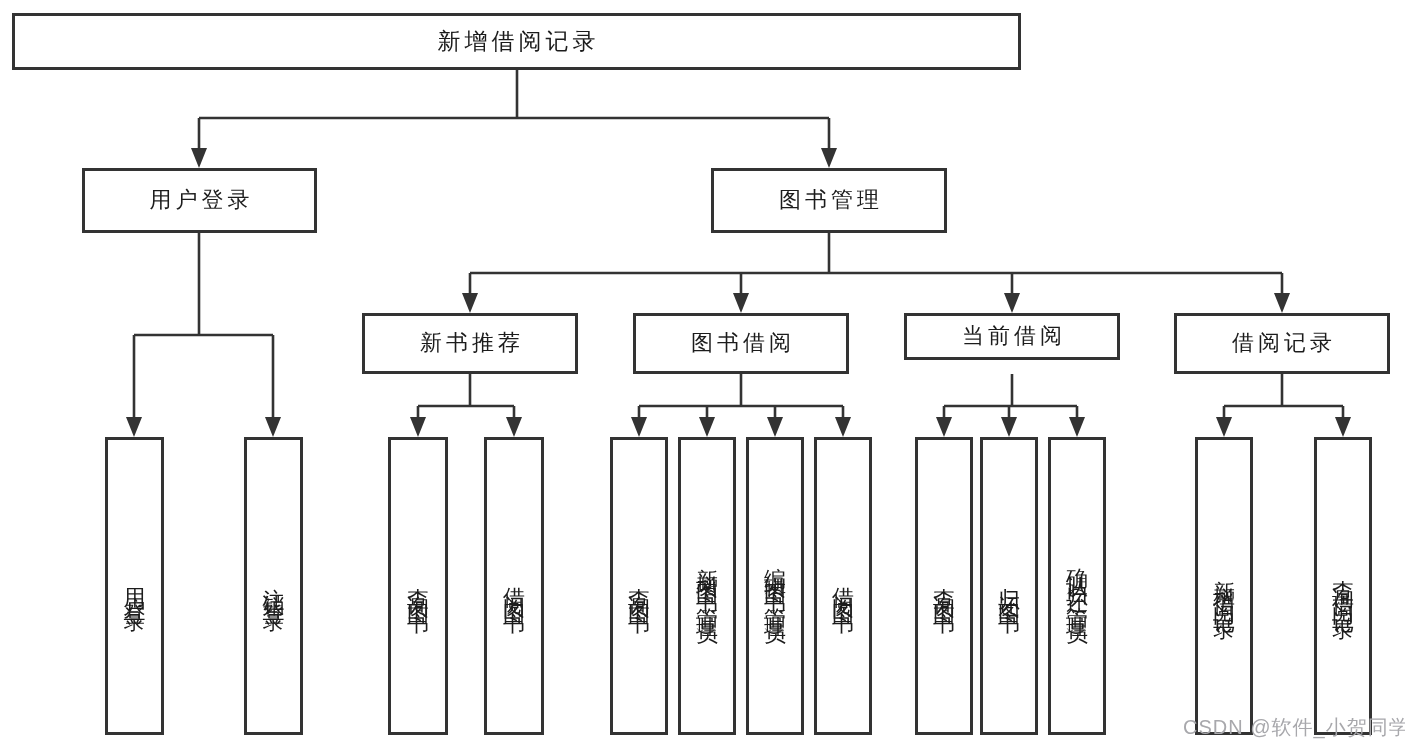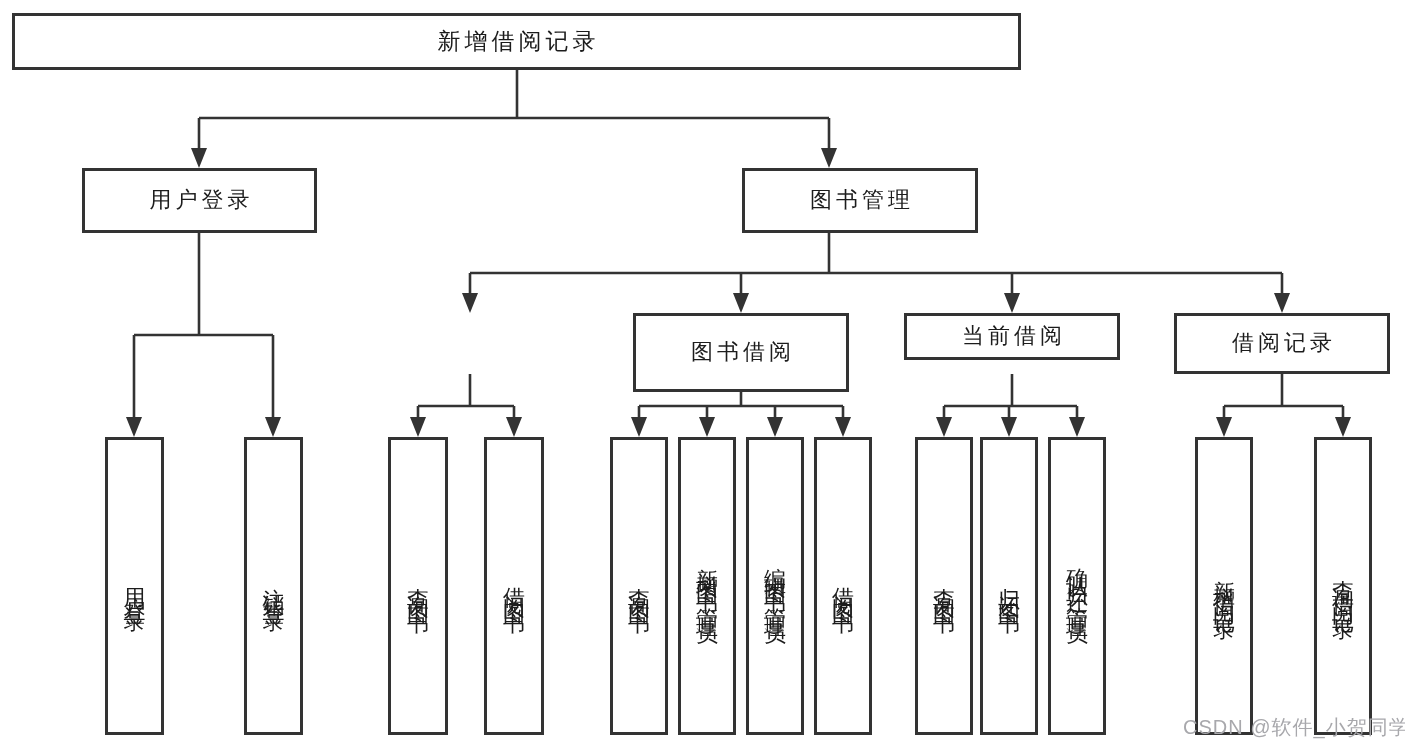--- a/index.html
+++ b/index.html
@@ -136,25 +136,28 @@
     </g>
   </svg>
 
   <div class="box l1" style="left:12px;top:13px;width:1009px;height:57px">
     <span class="hlabel">新增借阅记录</span>
   </div>
 
   <div class="box" style="left:82px;top:168px;width:235px;height:65px">
     <span class="hlabel">用户登录</span>
   </div>
-  <div class="box" style="left:742px;top:168px;width:236px;height:65px">
+  <div class="box" style="left:711px;top:168px;width:236px;height:65px">
     <span class="hlabel">图书管理</span>
   </div>
 
-  <div class="box" style="left:633px;top:313px;width:216px;height:79px">
+  <div class="box" style="left:362px;top:313px;width:216px;height:61px">
+    <span class="hlabel">新书推荐</span>
+  </div>
+  <div class="box" style="left:633px;top:313px;width:216px;height:61px">
     <span class="hlabel">图书借阅</span>
   </div>
   <div class="box" style="left:904px;top:313px;width:216px;height:47px">
     <span class="hlabel">当前借阅</span>
   </div>
   <div class="box" style="left:1174px;top:313px;width:216px;height:61px">
     <span class="hlabel">借阅记录</span>
   </div>
 
   <div class="box leaf" style="left:105px;width:59px">

